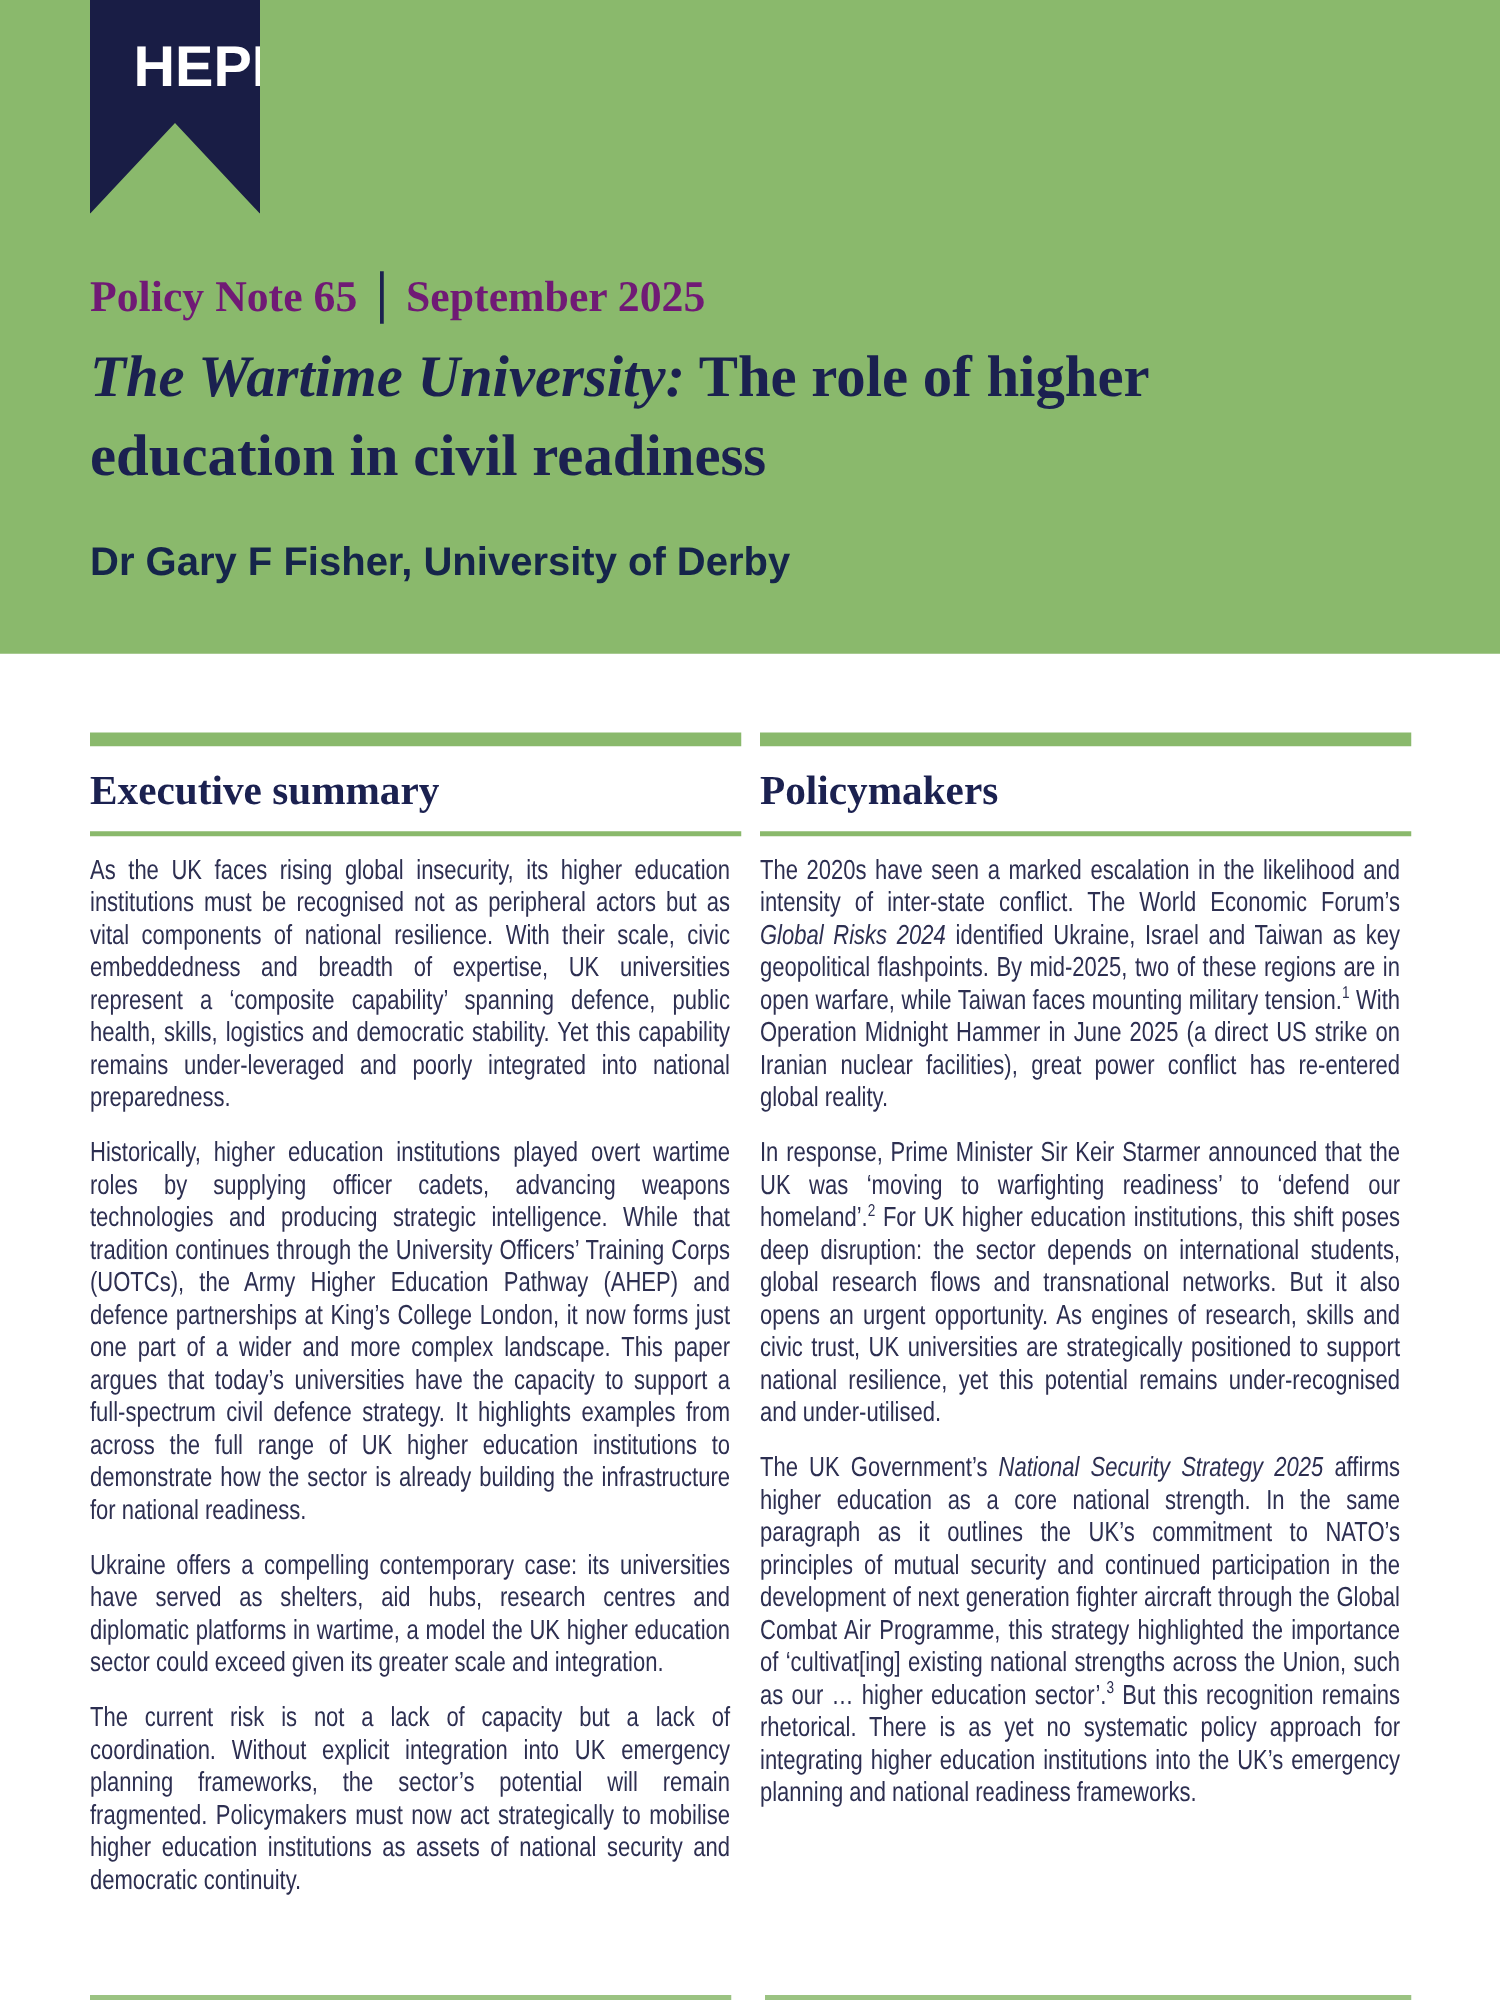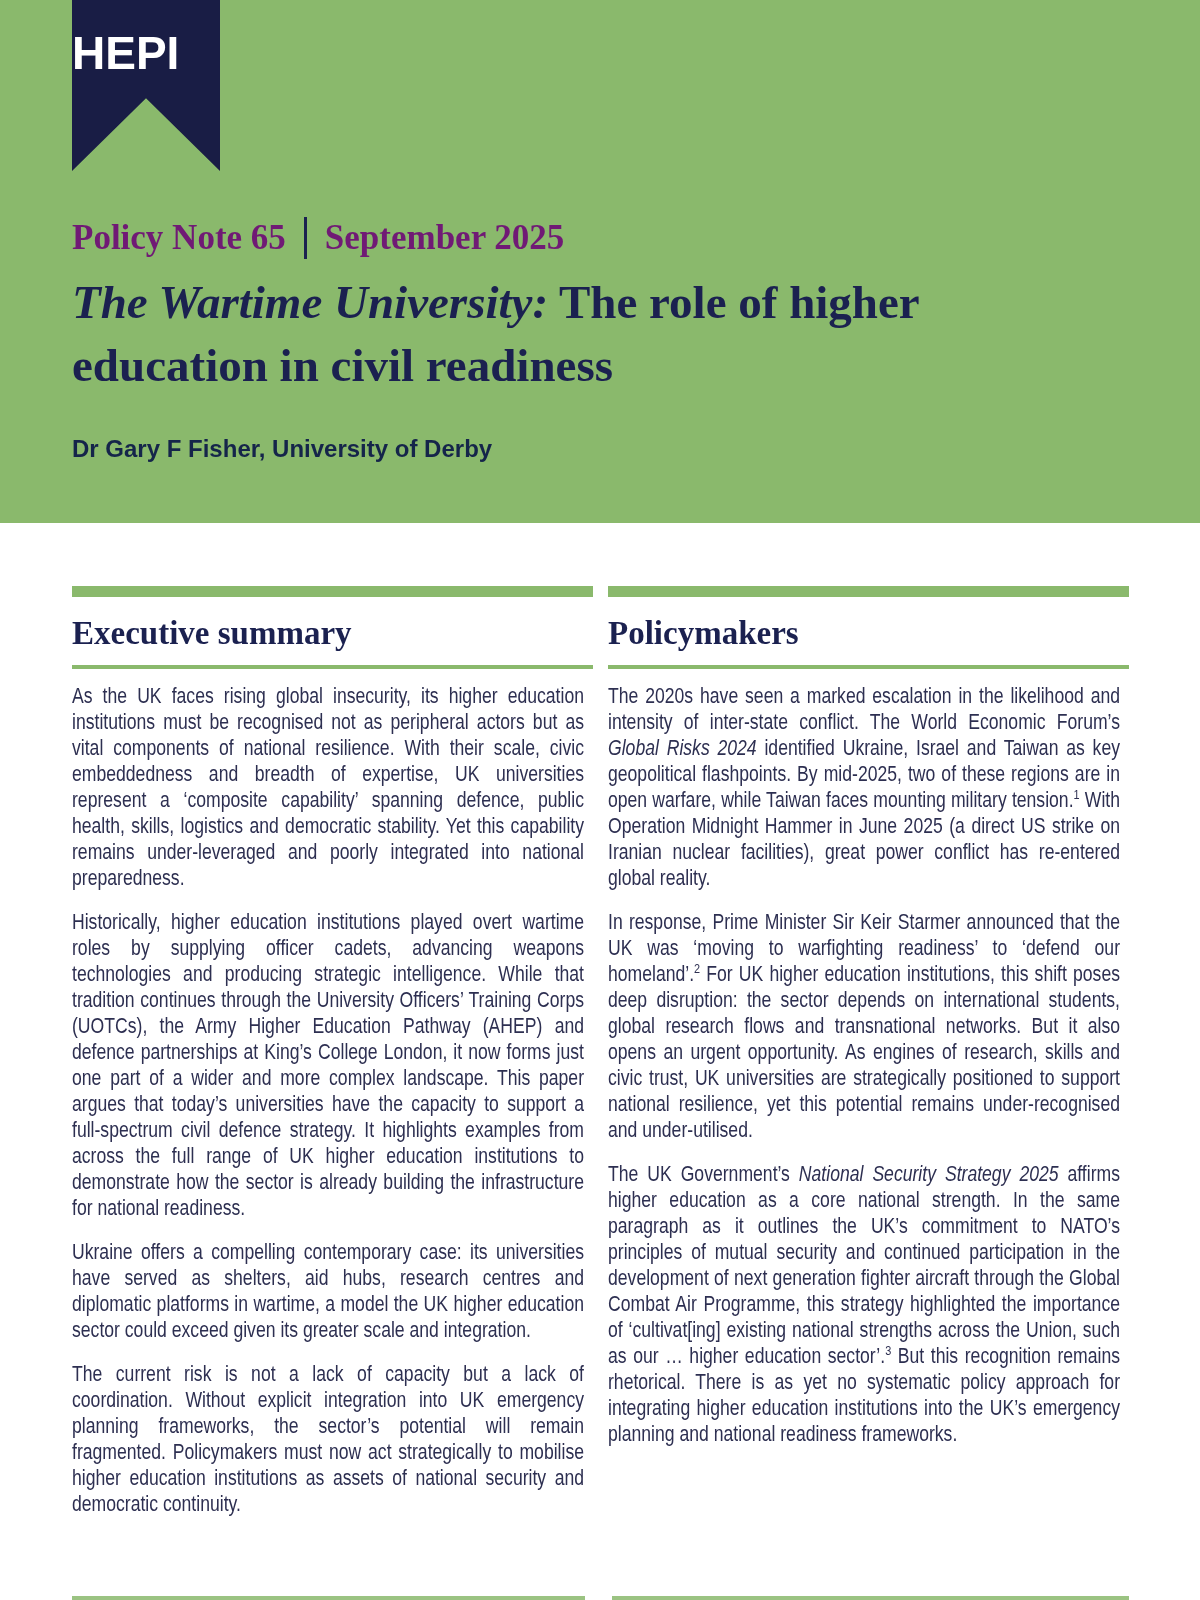--- a/index.html
+++ b/index.html
@@ -15,28 +15,30 @@
 
   
   .masthead {
     height: 523px;
     background: #8ab96c;
     padding: 0 71px 0 72px;
     box-sizing: border-box;
     position: relative;
   }
   .logo {
-    width: 148px;
+    width: 136px;
     height: 171px;
     background: #191d45;
     clip-path: polygon(0 0, 100% 0, 100% 100%, 50% 57.5%, 0 100%);
     display: flex;
+    justify-content: center;
     align-items: flex-start;
     padding-top: 30px;
     box-sizing: border-box;
+    padding-left: 41px;
   }
   .logo-text {
     font-family: "Liberation Sans", sans-serif;
     font-weight: 700;
     font-size: 46px;
     line-height: 1;
     color: #ffffff;
     letter-spacing: 0px;
   }
   .kicker {
@@ -63,21 +65,21 @@
     font-weight: 700;
     font-size: 47px;
     line-height: 63px;
     color: #1b2150;
   }
   .title .italic { font-style: italic; }
   .author {
     margin-top: 37px;
     font-family: "Liberation Sans", sans-serif;
     font-weight: 700;
-    font-size: 24px;
+    font-size: 32px;
     line-height: 30px;
     color: #15254a;
   }
 
   
   .columns {
     display: flex;
     gap: 15px;
     padding: 63px 71px 0 72px;
   }

